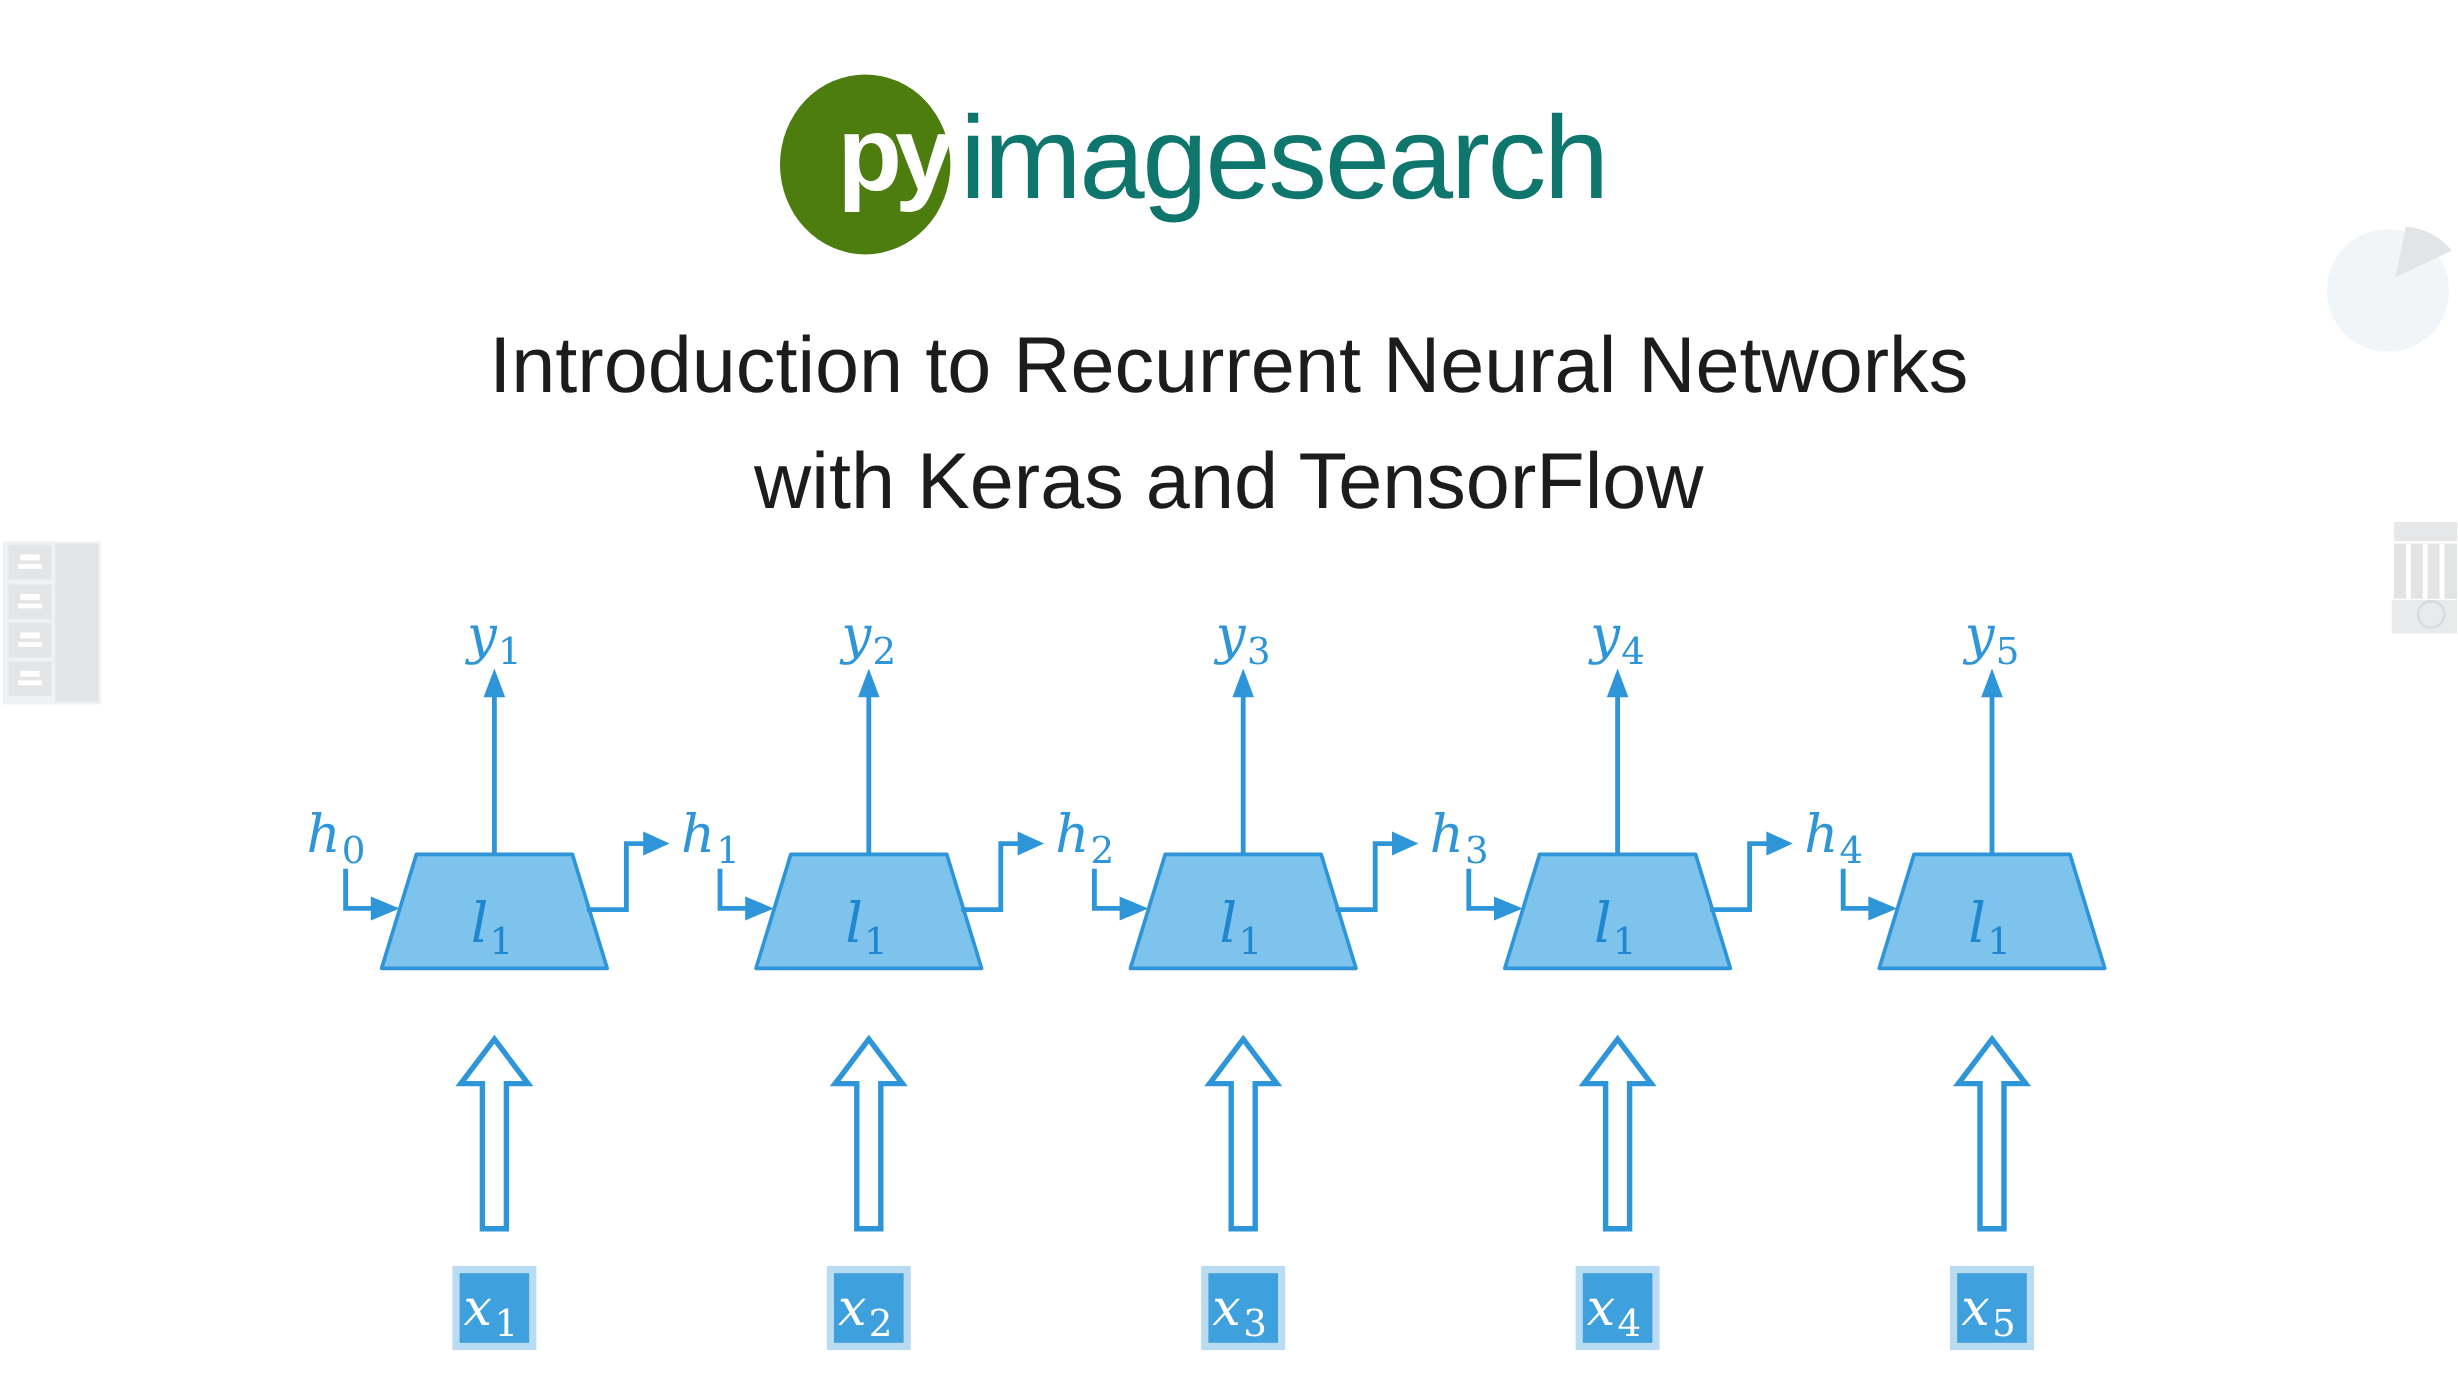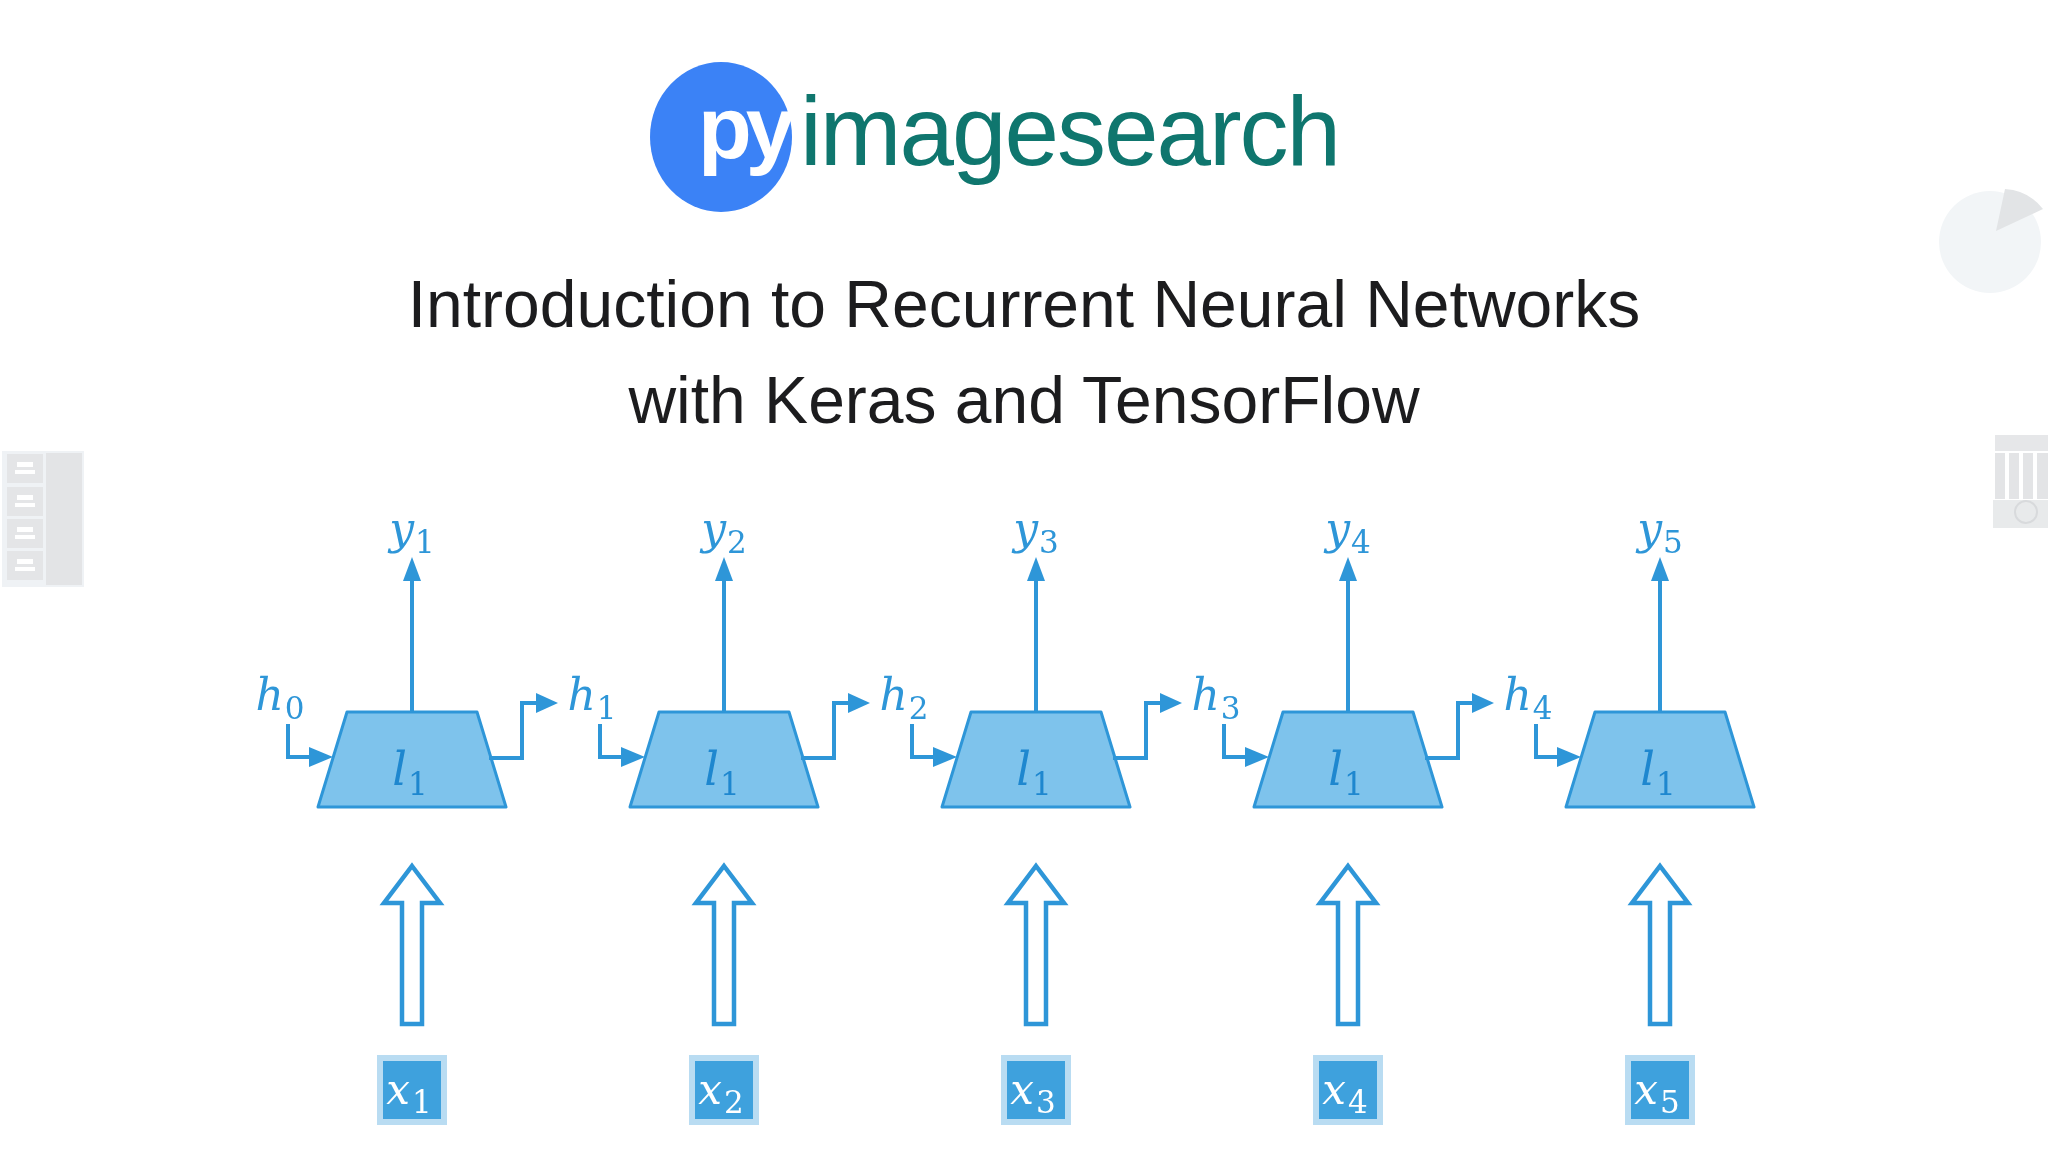--- a/index.html
+++ b/index.html
@@ -4,21 +4,21 @@
 <style>
   html,body { margin:0; padding:0; background:#ffffff; }
   .page {
     position:relative; width:2048px; height:1151px;
     background:#ffffff; overflow:hidden;
     font-family:"Liberation Sans", sans-serif;
   }
 
   
   .logo { position:absolute; top:62px; left:650px; height:152px; display:flex; align-items:flex-start; }
-  .logo-circle { position:relative; width:142px; height:150px; border-radius:50%; background:#3b82f6; flex:0 0 auto; }
+  .logo-circle { position:relative; width:142px; height:150px; border-radius:50%; background:#4d7c0f; flex:0 0 auto; }
   .logo-monogram {
     position:absolute; left:48px; top:22px;
     font-size:88px; font-weight:700; letter-spacing:-6px;
     color:#ffffff; line-height:1;
   }
   .logo-wordmark {
     font-size:98px; font-weight:300; letter-spacing:-2px;
     color:#0f766e; line-height:138px; margin-left:8px; white-space:nowrap;
   }
 

